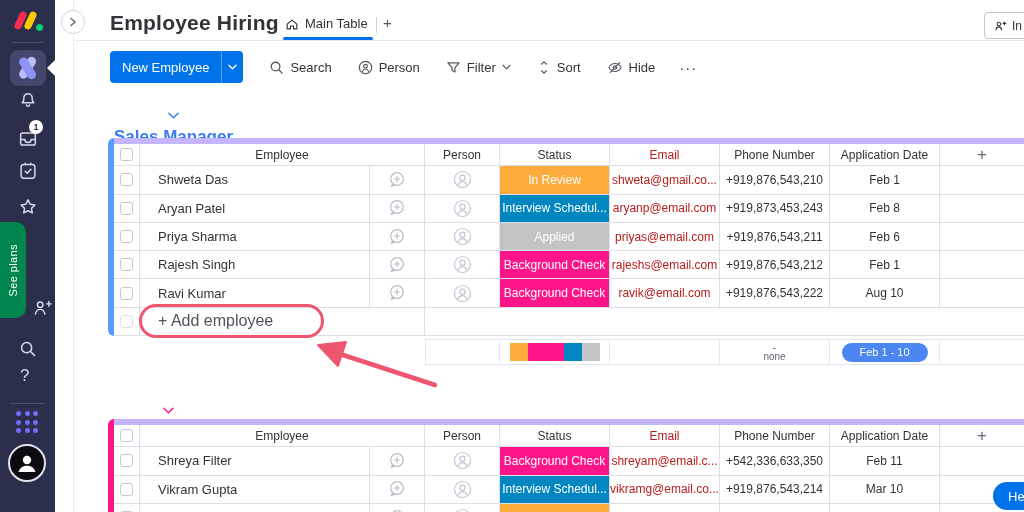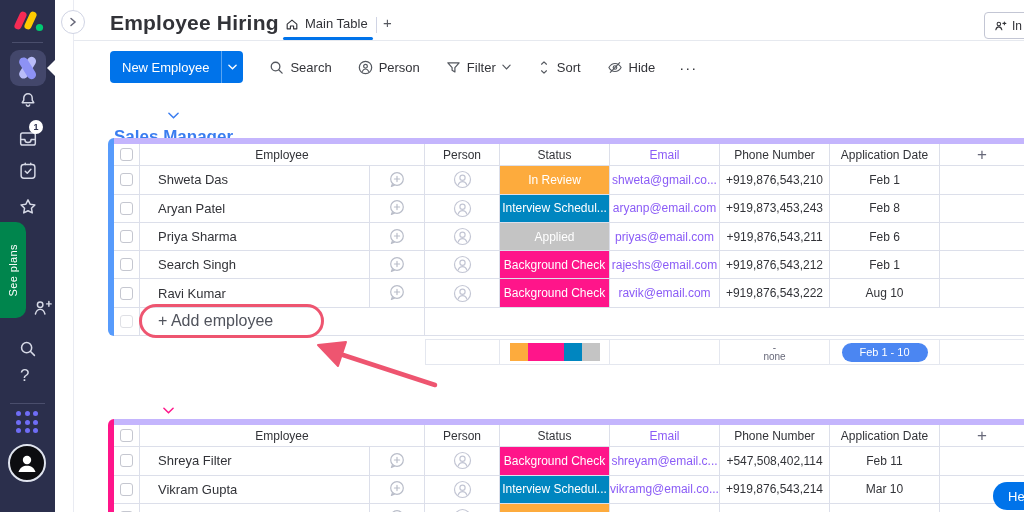--- a/index.html
+++ b/index.html
@@ -41,21 +41,21 @@
   .tb-item { display:flex; align-items:center; gap:6px; margin-left:26px; font-size:13px; color:#323338; cursor:pointer; }
   .tb-more { margin-left:24px; font-size:15px; letter-spacing:1px; color:#323338; cursor:pointer; }
   
   .group-title { position:absolute; display:flex; align-items:center; gap:8px; font-size:17px; font-weight:bold; cursor:pointer;flex-direction:column; }
   .gtable { position:absolute; left:114px; width:910px; background:#fff; }
   .gbar { position:absolute; left:-6px; top:0; width:6px; height:100%; border-radius:6px 0 0 6px; }
   .trow { display:flex; height:28.3px; border-bottom:1px solid #dcdfea; background:#fff; }
   .thead { border-top:6px solid #c4b5fd; font-size:13px; color:#323338; }
   .cell { display:flex; align-items:center; justify-content:center; border-right:1px solid #dcdfea; height:100%; font-size:12px; white-space:nowrap; overflow:hidden; }
   .w-check{width:26px;} .w-emp{width:285px;} .w-name{width:230px; justify-content:flex-start; padding-left:18px; font-size:13px;}
-  .w-upd{width:55px;} .w-person{width:75px;} .w-status{width:110px; padding:0;} .w-email{width:110px; color:#8b5cf6;text-align:center;}
+  .w-upd{width:55px;} .w-person{width:75px;} .w-status{width:110px; padding:0;} .w-email{width:110px; color:#b91c1c;text-align:center;}
   .w-phone{width:110px;} .w-date{width:110px;} .w-plus{flex:1; border-right:none; font-size:17px; color:#676879;}
   .cb { width:13px; height:13px; border:1px solid #c5c7d0; border-radius:3px; background:#fff; cursor:pointer; }
   .chip { width:100%; height:100%; display:flex; align-items:center; justify-content:center; color:#fff; font-size:12px; cursor:pointer; }
   .addrow .w-name { color:#50535c; font-size:16px; cursor:pointer; }
   .addrow .cell { border-right:1px solid #dcdfea; }
   
   .summary { position:absolute; left:425px; top:339px; height:26px; display:flex; }
   .sum-cell { border:1px solid #e4e7ef; border-left:none; display:flex; align-items:center; justify-content:center; background:#fff; }
   .sum-cell:first-child { border-left:1px solid #e4e7ef; }
   .sum-bar { display:flex; width:90px; height:18px; overflow:hidden; }
@@ -335,21 +335,21 @@
     <div class="cell w-email">priyas@email.com</div>
     <div class="cell w-phone">+919,876,543,211</div>
     <div class="cell w-date">Feb 6</div>
     <div class="cell w-plus"></div>
   </div>
 
   <div class="trow">
     <div class="cell w-check">
         <span class="cb"></span>
       </div>
-    <div class="cell w-name">Search Singh</div>
+    <div class="cell w-name">Rajesh Singh</div>
     <div class="cell w-upd">
       <svg width="18" height="18" viewBox="0 0 18 18" fill="none" stroke="#b9bdc9" stroke-width="1.2" stroke-linecap="round" stroke-linejoin="round">
         <circle cx="9" cy="8" r="6.3"></circle>
           <path d="M4.6 12.6L3.4 15.4l2.9-1.3"></path>
           <path d="M9 5.4v5.2M6.4 8h5.2"></path>
       </svg>
     </div>
     <div class="cell w-person">
       <svg width="19" height="19" viewBox="0 0 19 19" fill="none" stroke="#c3c6d4" stroke-width="1.2">
         <circle cx="9.5" cy="9.5" r="8"></circle>
@@ -432,21 +432,21 @@
       <svg width="19" height="19" viewBox="0 0 19 19" fill="none" stroke="#c3c6d4" stroke-width="1.2">
         <circle cx="9.5" cy="9.5" r="8"></circle>
           <circle cx="9.5" cy="7.8" r="2.6"></circle>
           <path d="M5 15.4c.9-2.7 2.5-3.8 4.5-3.8s3.6 1.1 4.5 3.8"></path>
       </svg>
     </div>
     <div class="cell w-status">
         <div class="chip" style="background: rgb(255, 21, 138);">Background Check</div>
       </div>
     <div class="cell w-email">shreyam@email.c...</div>
-    <div class="cell w-phone">+547,508,402,114</div>
+    <div class="cell w-phone">+542,336,633,350</div>
     <div class="cell w-date">Feb 11</div>
     <div class="cell w-plus"></div>
   </div>
 
   <div class="trow">
     <div class="cell w-check">
         <span class="cb"></span>
       </div>
     <div class="cell w-name">Vikram Gupta</div>
     <div class="cell w-upd">

